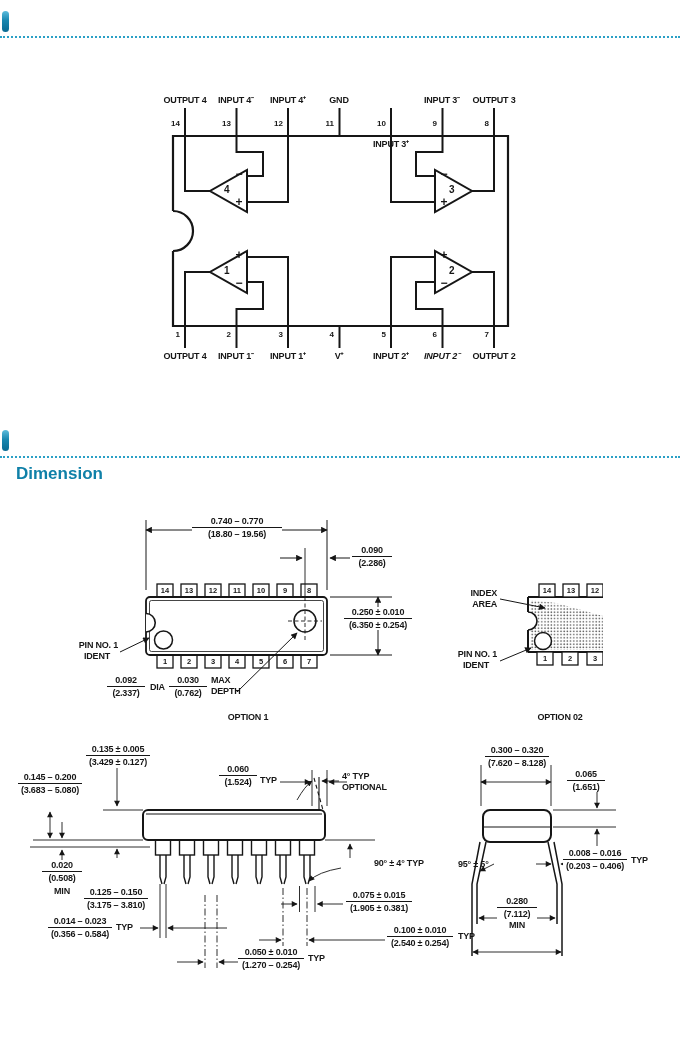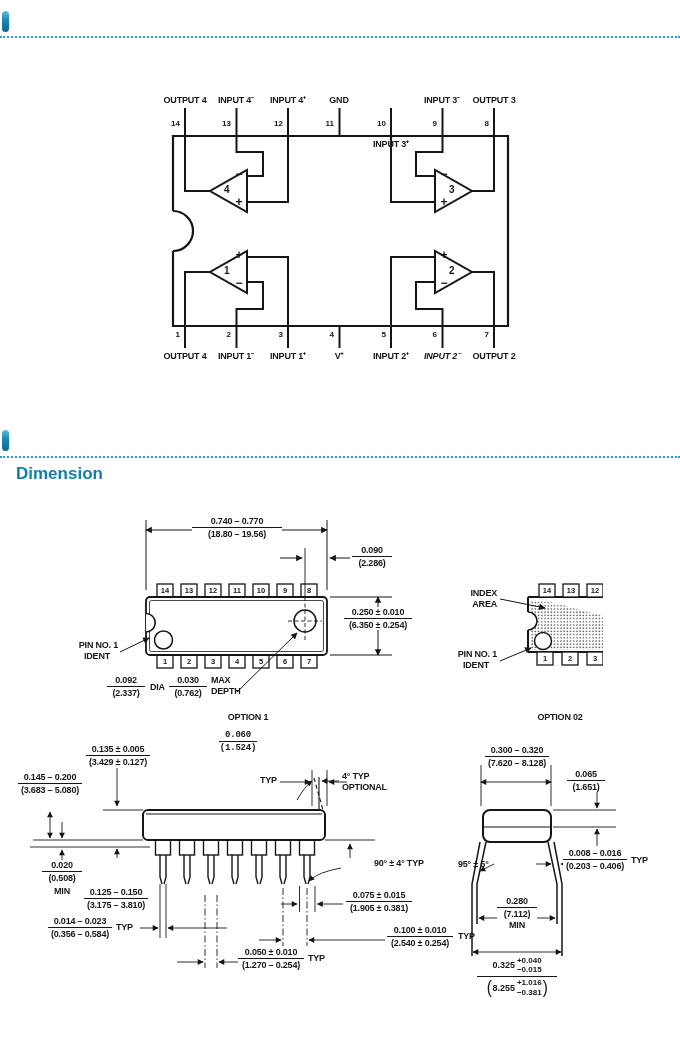--- a/index.html
+++ b/index.html
@@ -349,21 +349,21 @@
   <div class="lbl ctr" style="left:42px;top:886px;width:40px;">MIN</div>
   <div class="frac" style="left:84px;top:887px;width:64px;">
     <div class="n">0.125 – 0.150</div>
     <div class="d">(3.175 – 3.810)</div>
   </div>
   <div class="frac" style="left:48px;top:916px;width:64px;">
     <div class="n">0.014 – 0.023</div>
     <div class="d">(0.356 – 0.584)</div>
   </div>
   <div class="lbl" style="left:116px;top:922px;">TYP</div>
-  <div class="frac" style="left:219px;top:730px;width:38px;font-family:Liberation Mono, monospace;">
+  <div class="frac" style="left:219px;top:764px;width:38px;">
     <div class="n">0.060</div>
     <div class="d">(1.524)</div>
   </div>
   <div class="lbl" style="left:260px;top:775px;">TYP</div>
   <div class="lbl" style="left:342px;top:771px;">4° TYP</div>
   <div class="lbl" style="left:342px;top:782px;">OPTIONAL</div>
   <div class="lbl" style="left:342px;top:858px;margin-left:32px;">90° ± 4° TYP</div>
   <div class="frac" style="left:346px;top:890px;width:66px;">
     <div class="n">0.075 ± 0.015</div>
     <div class="d">(1.905 ± 0.381)</div>
@@ -392,32 +392,14 @@
     <div class="n">0.008 – 0.016</div>
     <div class="d">(0.203 – 0.406)</div>
   </div>
   <div class="lbl" style="left:631px;top:855px;">TYP</div>
   <div class="frac" style="left:497px;top:896px;width:40px;">
     <div class="n">0.280</div>
     <div class="d">(7.112)</div>
   </div>
   <div class="lbl ctr" style="left:497px;top:920px;width:40px;">MIN</div>
 
-  <div class="frac325" style="left:477px;top:956px;width:80px;">
-    <div class="row n325">
-      <span>0.325</span>
-      <span class="stk">
-        <i>+0.040</i>
-        <i>−0.015</i>
-      </span>
-    </div>
-    <div class="row d325">
-      <span class="par">(</span>
-      <span>8.255</span>
-      <span class="stk">
-        <i>+1.016</i>
-        <i>−0.381</i>
-      </span>
-      <span class="par">)</span>
-    </div>
-  </div>
 
 </div>
 
 </body></html>

